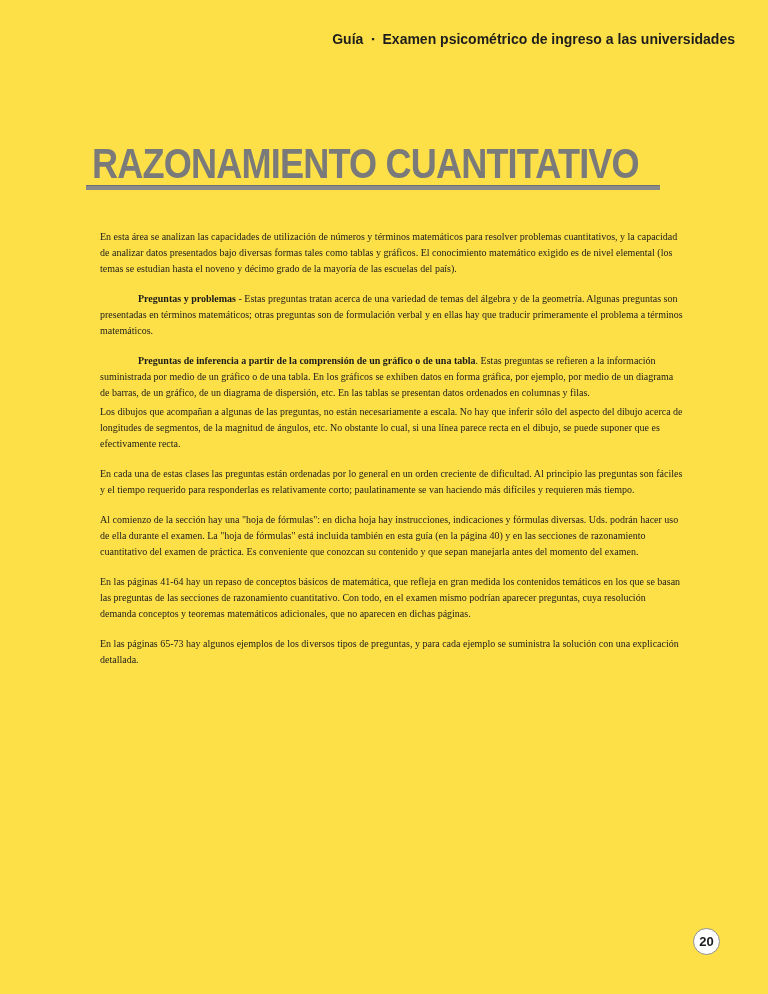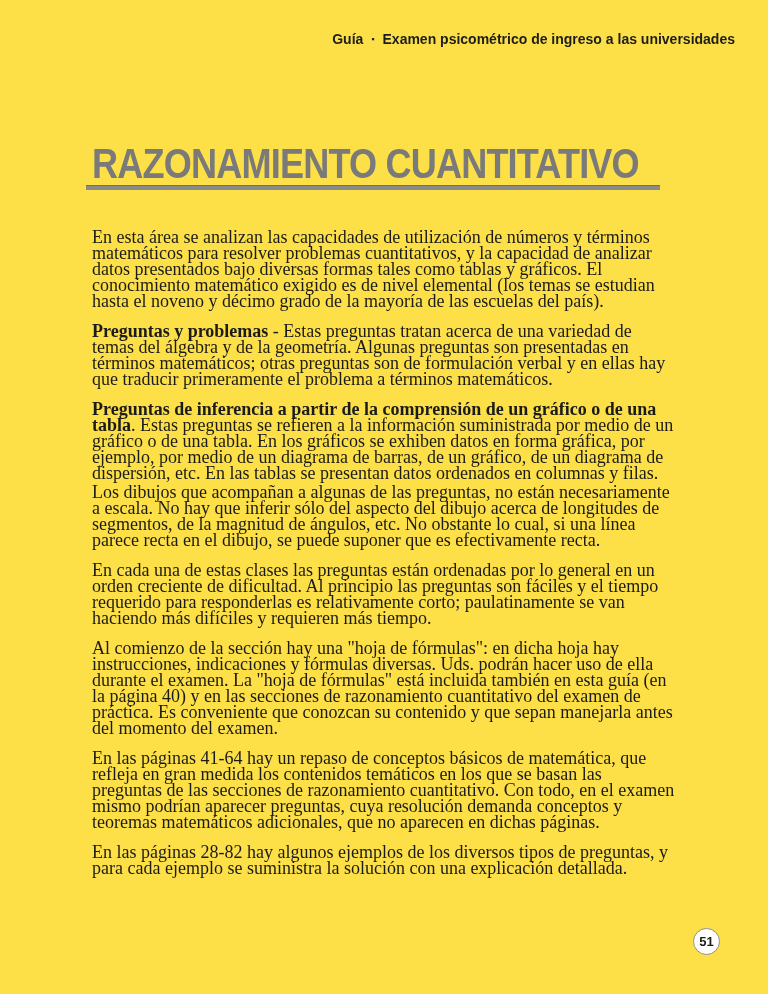--- a/index.html
+++ b/index.html
@@ -47,31 +47,31 @@
     top: 185px;
     left: 86px;
     width: 574px;
     height: 4px;
     background: #8a8a8a;
     border-top: 1px solid #6f6f6f;
   }
   .body-text {
     position: absolute;
     top: 229px;
-    left: 92px;
+    left: 100px;
     width: 584px;
-    font-size: 18px;
+    font-size: 10px;
     line-height: 16px;
     color: #1b1b1b;
     text-align: left;
   }
   .para { margin: 0 0 14px 0; }
   
   .para:nth-of-type(4) { margin-top: -11px; }
-  .para strong { font-weight: bold; }
+  .para strong { font-weight: bold; margin-left: 38px; }
   .pagenum-badge {
     position: absolute;
     top: 928px;
     left: 693px;
     width: 27px;
     height: 27px;
     border: 1.5px solid #8f8f8f;
     border-radius: 50%;
     display: flex;
     align-items: center;
@@ -98,20 +98,20 @@
   <div class="rule"></div>
 
   <div class="body-text" id="paragraphs">
       <p class="para">En esta área se analizan las capacidades de utilización de números y términos matemáticos para resolver problemas cuantitativos, y la capacidad de analizar datos presentados bajo diversas formas tales como tablas y gráficos. El conocimiento matemático exigido es de nivel elemental (los temas se estudian hasta el noveno y décimo grado de la mayoría de las escuelas del país).</p>
       <p class="para"><strong>Preguntas y problemas</strong> - Estas preguntas tratan acerca de una variedad de temas del álgebra y de la geometría. Algunas preguntas son presentadas en términos matemáticos; otras preguntas son de formulación verbal y en ellas hay que traducir primeramente el problema a términos matemáticos.</p>
       <p class="para"><strong>Preguntas de inferencia a partir de la comprensión de un gráfico o de una tabla</strong>. Estas preguntas se refieren a la información suministrada por medio de un gráfico o de una tabla. En los gráficos se exhiben datos en forma gráfica, por ejemplo, por medio de un diagrama de barras, de un gráfico, de un diagrama de dispersión, etc. En las tablas se presentan datos ordenados en columnas y filas.</p>
       <p class="para">Los dibujos que acompañan a algunas de las preguntas, no están necesariamente a escala.  No hay que inferir sólo del aspecto del dibujo acerca de longitudes de segmentos, de la magnitud de ángulos, etc. No obstante lo cual, si una línea parece recta en el dibujo, se puede suponer que es efectivamente recta.</p>
       <p class="para">En cada una de estas clases las preguntas están ordenadas por lo general en un orden creciente de dificultad. Al principio las preguntas son fáciles y el tiempo requerido para responderlas es relativamente corto; paulatinamente se van haciendo más difíciles y requieren más tiempo.</p>
       <p class="para">Al comienzo de la sección hay una "hoja de fórmulas": en dicha hoja hay instrucciones, indicaciones y fórmulas diversas. Uds. podrán hacer uso de ella durante el examen. La "hoja de fórmulas" está incluida también en esta guía (en la página 40) y en las secciones de razonamiento cuantitativo del examen de práctica. Es conveniente que conozcan su contenido y que sepan manejarla antes del momento del examen.</p>
       <p class="para">En las páginas 41-64  hay un repaso de conceptos básicos de matemática, que refleja en gran medida los contenidos temáticos en los que se basan las preguntas de las secciones de razonamiento cuantitativo. Con todo, en el examen mismo podrían aparecer preguntas, cuya resolución demanda conceptos y teoremas matemáticos adicionales, que no aparecen en dichas páginas.</p>
-      <p class="para">En las páginas 28-82  hay algunos ejemplos de los diversos tipos de preguntas, y para cada ejemplo se suministra la solución con una explicación detallada.</p>
+      <p class="para">En las páginas 65-73  hay algunos ejemplos de los diversos tipos de preguntas, y para cada ejemplo se suministra la solución con una explicación detallada.</p>
     </div>
 
   <div class="pagenum-badge">
-    <span>51</span>
+    <span>20</span>
   </div>
 
 </div>
 
 </body></html>

